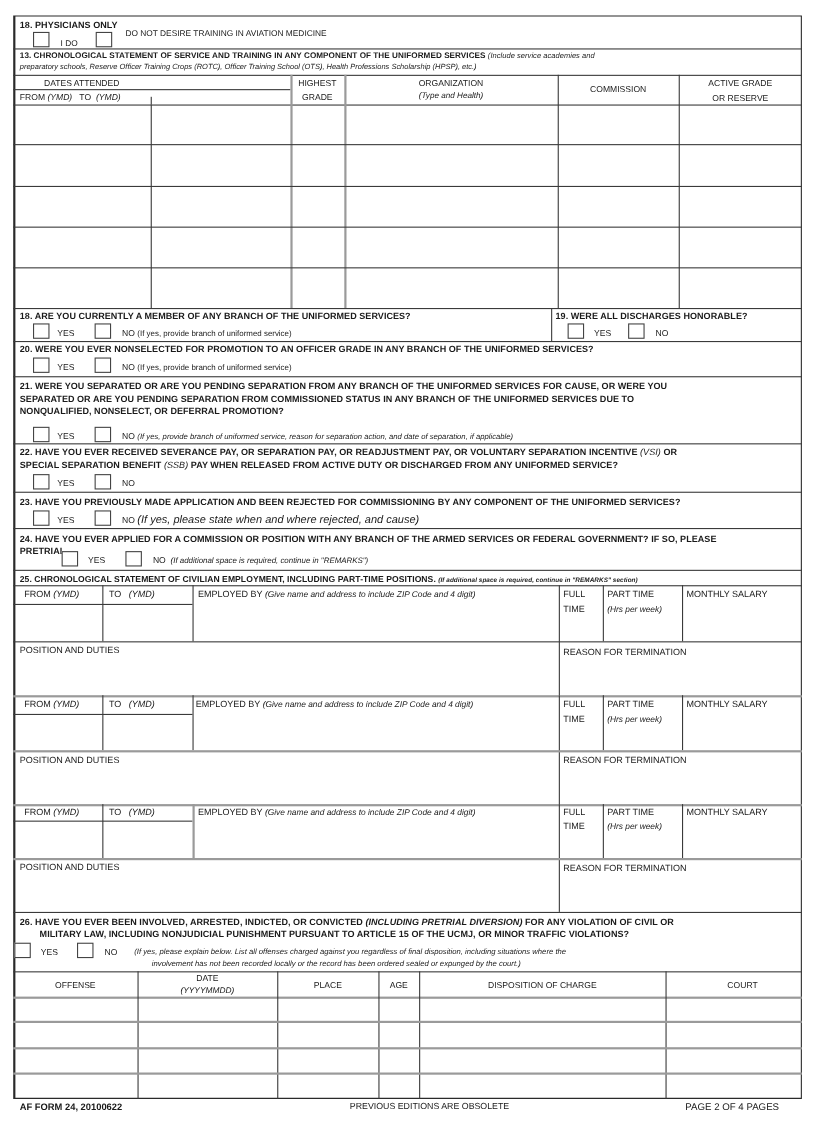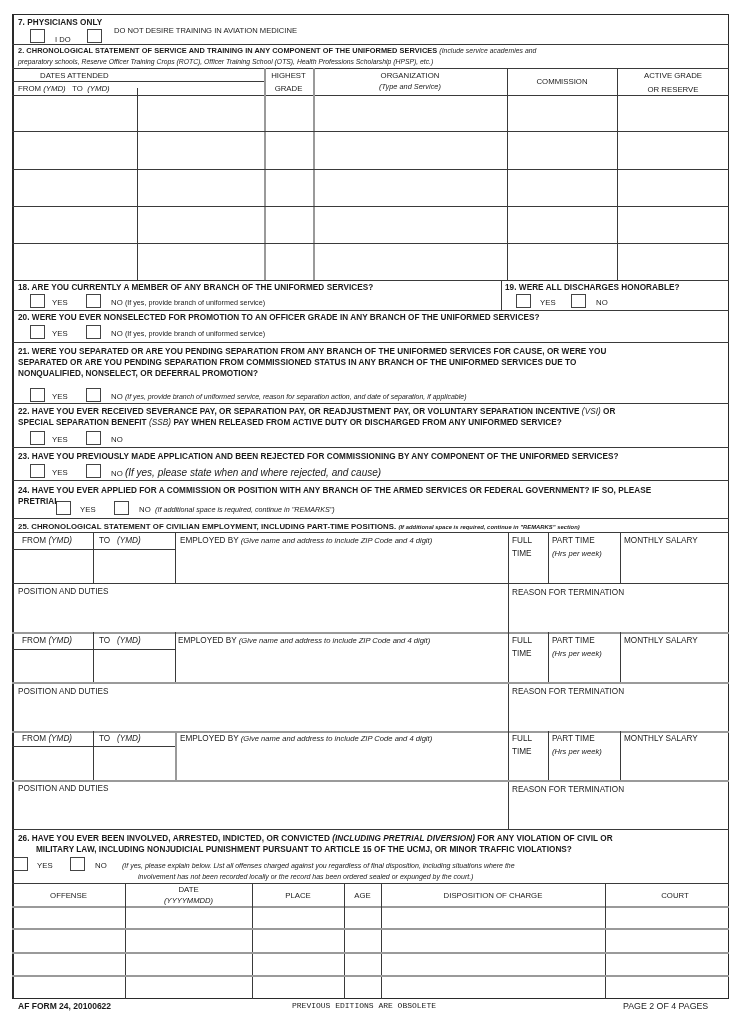--- a/index.html
+++ b/index.html
@@ -17,46 +17,46 @@
   .tiny-it { font-size: 5.8px; font-style: italic; font-weight: bold; }
   .cb { position: absolute; width: 15px; height: 14px; border: 1px solid #444; background: #fff; }
   .center { text-align: center; }
   .foot { position: absolute; top: 1001px; font-size: 8.5px; white-space: nowrap; }
 </style>
 </head>
 <body>
 
 <div class="frame"></div>
 
-<div class="q" style="left:18px;top:17px;">7. PHYSICIANS ONLY</div>
+<div class="q" style="left:18px;top:17px;">18. PHYSICIANS ONLY</div>
 <div class="cb" style="left:30px;top:29px;"></div>
 <div class="lbl" style="left:55px;top:35px;font-size:7.6px;">I DO</div>
 <div class="cb" style="left:87px;top:29px;"></div>
 <div class="lbl" style="left:114px;top:26px;font-size:7.6px;">DO NOT DESIRE TRAINING IN AVIATION MEDICINE</div>
 <div class="hl" style="left:12px;width:717px;top:44px;"></div>
 
 <div class="q" style="left:18px;top:45px;font-size:7.4px;">
-  <span>2. CHRONOLOGICAL STATEMENT OF SERVICE AND TRAINING IN ANY COMPONENT OF THE UNIFORMED SERVICES</span>
+  <span>13. CHRONOLOGICAL STATEMENT OF SERVICE AND TRAINING IN ANY COMPONENT OF THE UNIFORMED SERVICES</span>
   <span class="it" style="font-size:6.8px;">(Include service academies and</span>
 </div>
 <div class="lbl it" style="left:18px;top:57px;font-size:6.8px;">preparatory schools, Reserve Officer Training Crops (ROTC), Officer Training School (OTS), Health Professions Scholarship (HPSP), etc.)</div>
 <div class="hl" style="left:12px;width:717px;top:68px;"></div>
 
 <div class="lbl" style="left:40px;top:71px;font-size:7.8px;">DATES ATTENDED</div>
 <div class="hl" style="left:12px;width:252px;top:81px;"></div>
 <div class="lbl" style="left:18px;top:84px;font-size:7.8px;">
   <span>FROM</span>
   <span class="it">(YMD)</span>
   &nbsp;&nbsp;<span>TO</span>
   &nbsp;<span class="it">(YMD)</span>
 </div>
 <div class="lbl center" style="left:264px;width:49px;top:71px;font-size:7.8px;">HIGHEST</div>
 <div class="lbl center" style="left:264px;width:49px;top:84px;font-size:7.8px;">GRADE</div>
 <div class="lbl center" style="left:313px;width:194px;top:71px;font-size:7.8px;">ORGANIZATION</div>
-<div class="lbl center it" style="left:313px;width:194px;top:82px;font-size:7.4px;">(Type and Service)</div>
+<div class="lbl center it" style="left:313px;width:194px;top:82px;font-size:7.4px;">(Type and Health)</div>
 <div class="lbl center" style="left:507px;width:110px;top:77px;font-size:7.8px;">COMMISSION</div>
 <div class="lbl center" style="left:617px;width:112px;top:71px;font-size:7.8px;">ACTIVE GRADE</div>
 <div class="lbl center" style="left:617px;width:112px;top:85px;font-size:7.8px;">OR RESERVE</div>
 <div class="hl" style="left:12px;width:717px;top:95px;"></div>
 
 <div class="vl" style="left:137px;top:95px;height:185px;"></div>
 <div class="vl" style="left:137px;top:88px;height:7px;"></div>
 <div class="vl g" style="left:264px;top:68px;height:212px;"></div>
 <div class="vl g" style="left:313px;top:68px;height:212px;"></div>
 <div class="vl" style="left:507px;top:68px;height:212px;"></div>
@@ -263,14 +263,14 @@
 
 <div class="abs" style="left:12px;top:907px;width:717px;height:21px;"></div>
 <div class="hl g" style="left:12px;width:717px;top:928px;"></div>
 <div class="abs" style="left:12px;top:930px;width:717px;height:22px;"></div>
 <div class="hl g" style="left:12px;width:717px;top:952px;"></div>
 <div class="abs" style="left:12px;top:954px;width:717px;height:21px;"></div>
 <div class="hl g" style="left:12px;width:717px;top:975px;"></div>
 <div class="abs" style="left:12px;top:977px;width:717px;height:21px;"></div>
 
 <div class="foot" style="left:18px;font-weight:bold;">AF FORM 24, 20100622</div>
-<div class="foot" style="left:292px;font-size:8px;font-family:Liberation Mono, monospace;">PREVIOUS EDITIONS ARE OBSOLETE</div>
+<div class="foot" style="left:318px;font-size:8px;">PREVIOUS EDITIONS ARE OBSOLETE</div>
 <div class="foot" style="left:623px;font-size:8.8px;">PAGE 2 OF 4 PAGES</div>
 
 </body></html>

